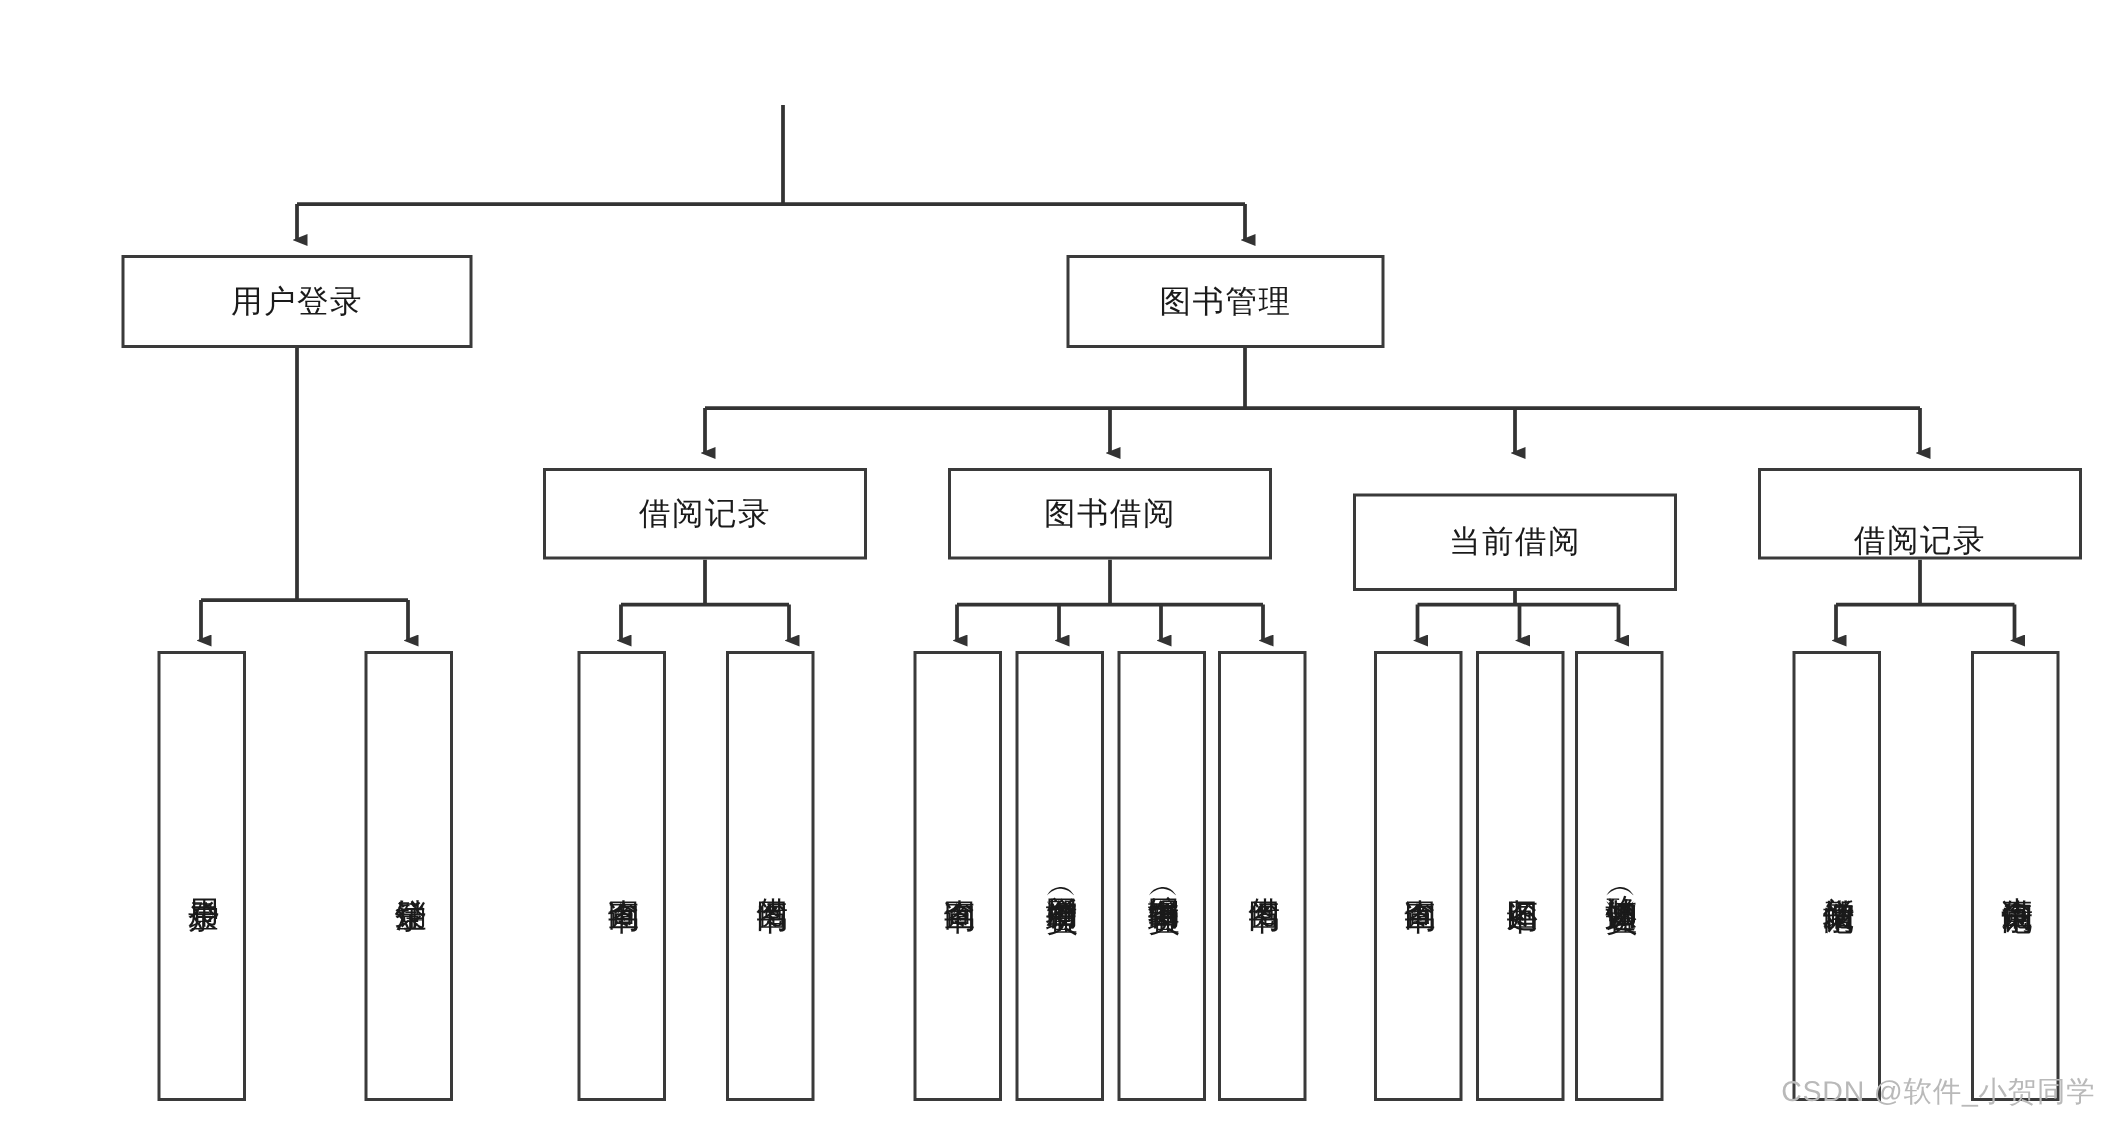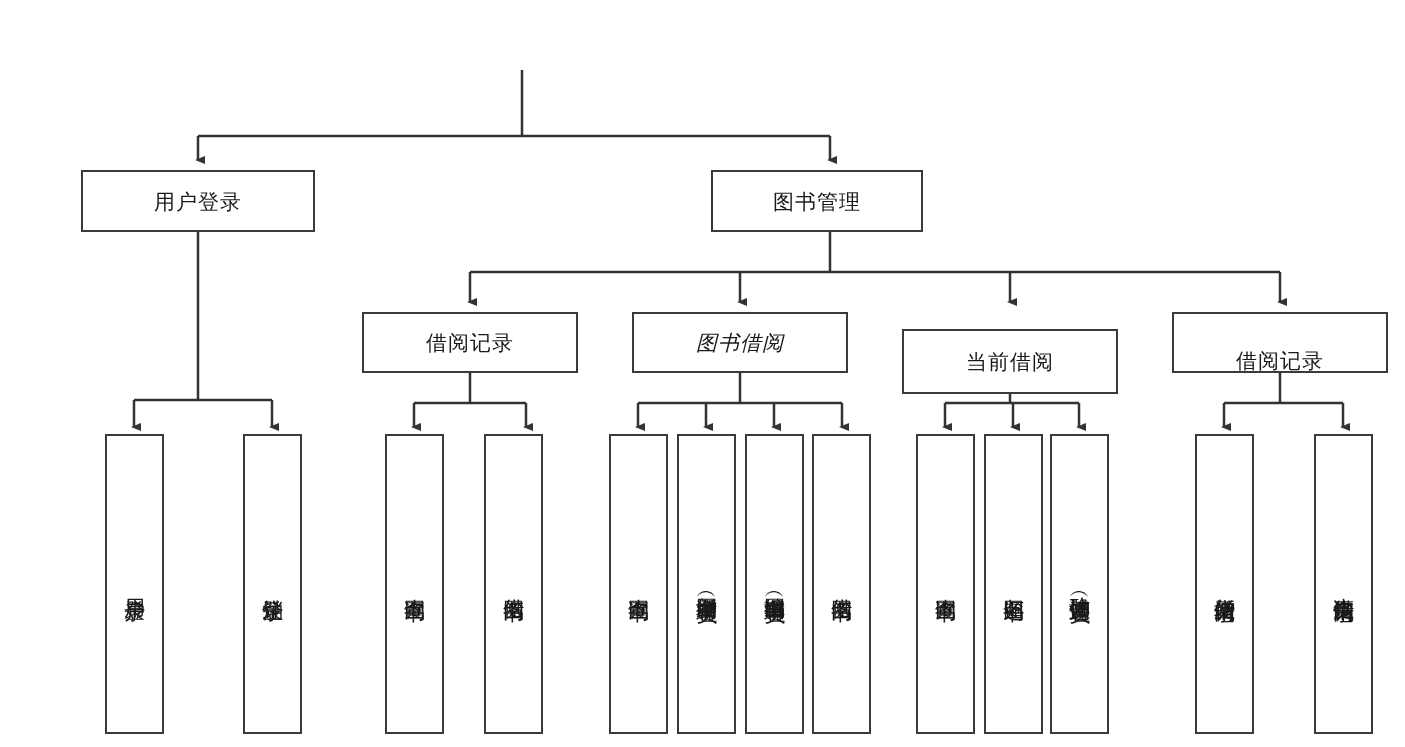--- a/index.html
+++ b/index.html
@@ -134,21 +134,21 @@
   <div class="node level2" style="left:81px; top:170px; width:234px; height:62px;">
     <span class="htext">用户登录</span>
   </div>
   <div class="node level2" style="left:711px; top:170px; width:212px; height:62px;">
     <span class="htext">图书管理</span>
   </div>
 
   <div class="node level3" style="left:362px; top:312px; width:216px; height:61px;">
     <span class="htext">借阅记录</span>
   </div>
-  <div class="node level3" style="left:632px; top:312px; width:216px; height:61px;font-style:italic;">
+  <div class="node level3" style="left:632px; top:312px; width:216px; height:61px;">
     <span class="htext">图书借阅</span>
   </div>
   <div class="node level3" style="left:902px; top:329px; width:216px; height:65px;">
     <span class="htext">当前借阅</span>
   </div>
   <div class="node level3" style="left:1172px; top:312px; width:216px; height:61px;align-items:flex-end;">
     <span class="htext">借阅记录</span>
   </div>
 
   <div class="node leaf" style="left:105px; top:434px; width:59px; height:300px;">
@@ -188,14 +188,15 @@
     <span class="vtext">确认归还（管理员）</span>
   </div>
 
   <div class="node leaf" style="left:1195px; top:434px; width:59px; height:300px;">
     <span class="vtext">新增借阅记录</span>
   </div>
   <div class="node leaf" style="left:1314px; top:434px; width:59px; height:300px;">
     <span class="vtext">查询借阅记录</span>
   </div>
 
+  <div class="watermark">CSDN @软件_小贺同学</div>
 
 </div>
 
 </body></html>

